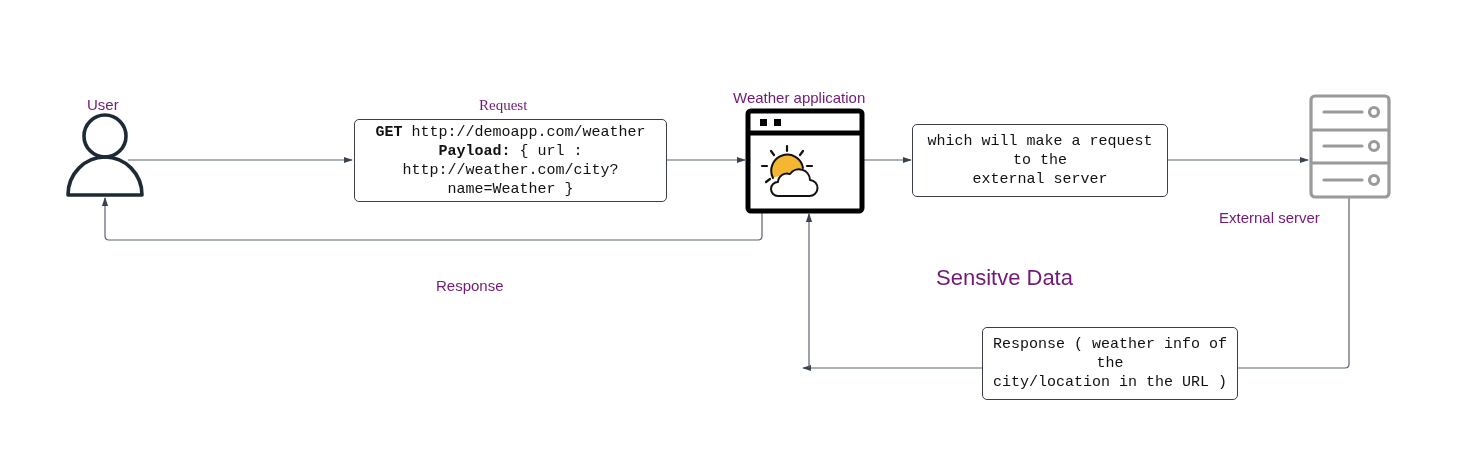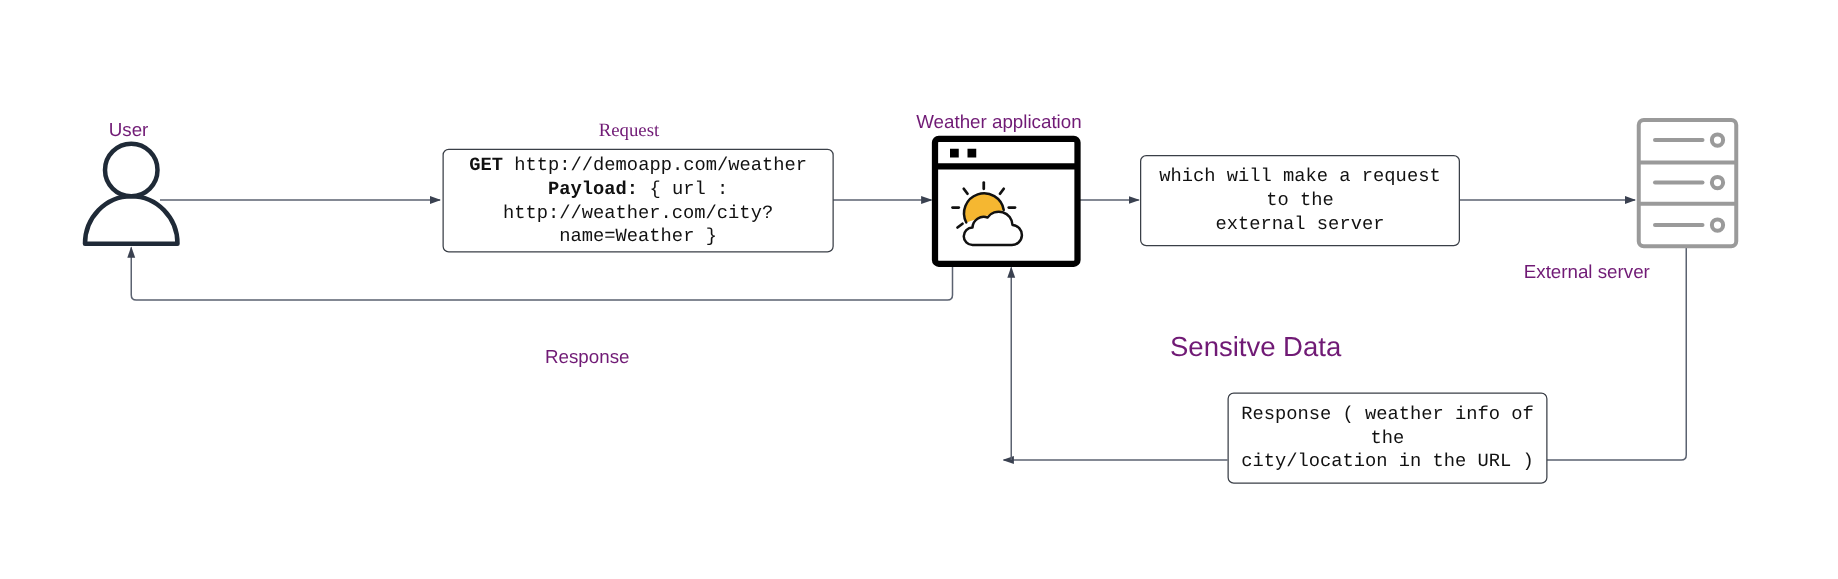--- a/index.html
+++ b/index.html
@@ -139,18 +139,18 @@
   </div>
 </div>
 
 <div class="box" style="left:912px; top:124px; width:256px; height:73px;">
   <div class="inner">
     <div>which will make a request to the</div>
     <div>external server</div>
   </div>
 </div>
 
-<div class="box" style="left:982px; top:314px; width:256px; height:73px;">
+<div class="box" style="left:982px; top:327px; width:256px; height:73px;">
   <div class="inner">
     <div>Response ( weather info of the</div>
     <div>city/location in the URL )</div>
   </div>
 </div>
 
 </body></html>

